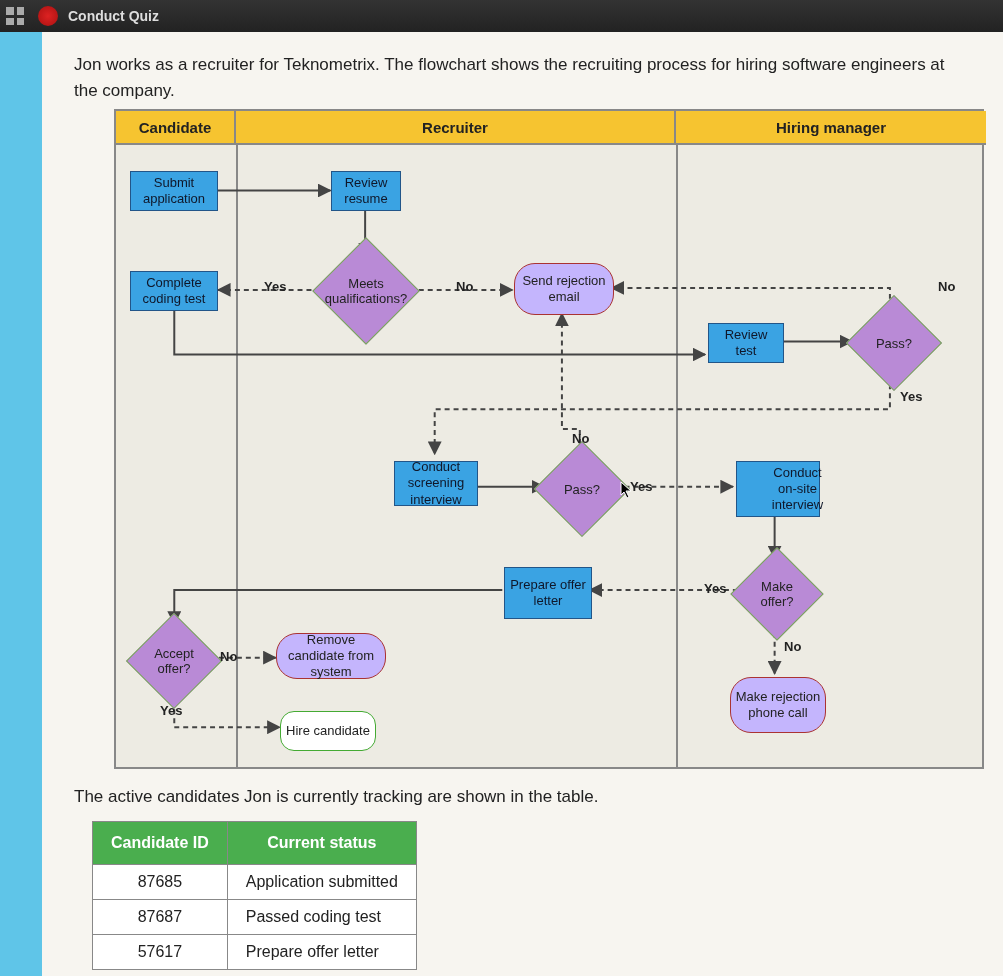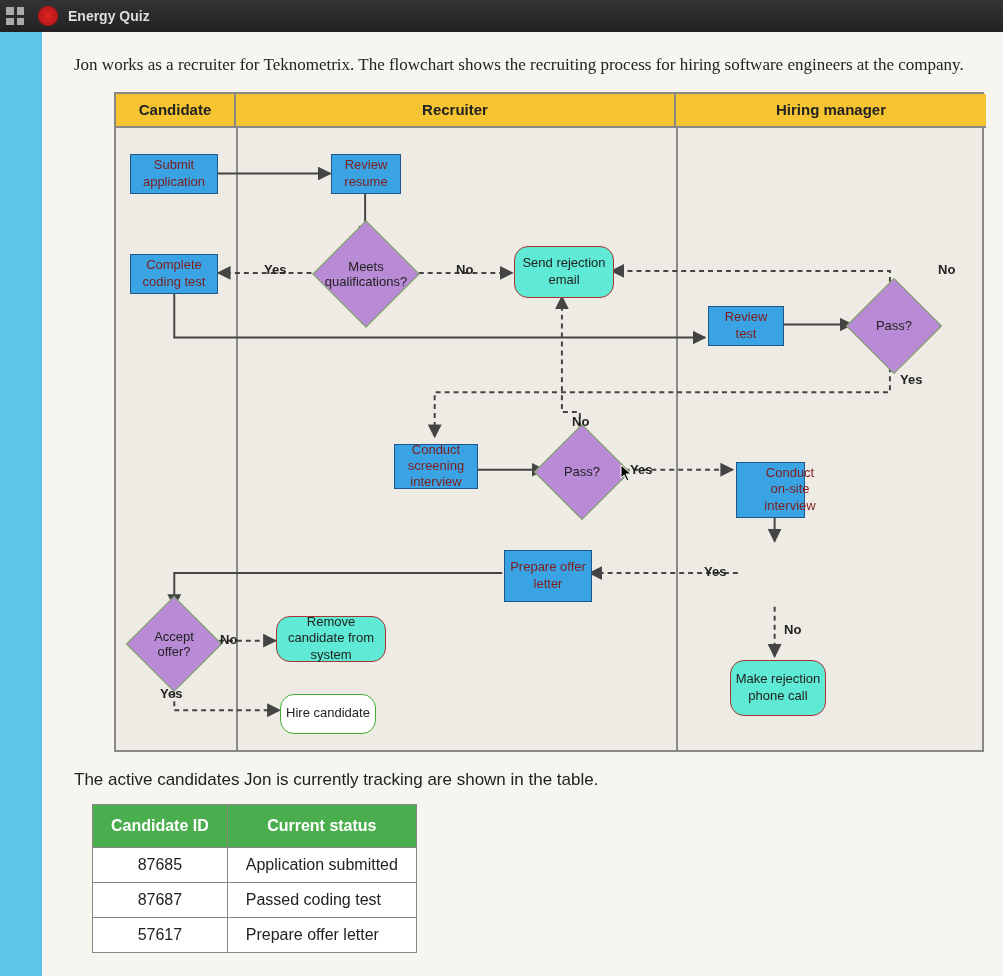--- a/index.html
+++ b/index.html
@@ -39,21 +39,21 @@
     position: relative;
   }
   .content {
     position: absolute;
     left: 42px; top: 32px; right: 0; bottom: 0;
     background: #f7f5f0;
     padding: 20px 35px 0 32px;
     font-size: 17px;
     color: #222;
   }
-  .question-text { line-height: 1.5; margin-bottom: 14px; font-family: Liberation Serif, serif; }
+  .question-text { line-height: 1.5; margin-bottom: 6px; }
 
   
   .flow {
     position: relative;
     width: 870px; height: 660px;
     border: 2px solid #888;
     background: #edebe3;
     margin-left: 40px;
   }
   .swim-header {
@@ -71,22 +71,22 @@
 
   .node {
     position: absolute;
     display: flex; align-items: center; justify-content: center;
     text-align: center;
     font-size: 13px;
     padding: 4px;
     border: 1px solid #2a5;
     line-height: 1.25;
   }
-  .rect    { background:#3aa3e3; border-color:#1b6; color:#7f1d1d; border:1px solid #258; }
-  .red     { background:#5eead4; border:1px solid #a33; border-radius:14px; }
+  .rect    { background:#3aa3e3; border-color:#1b6; color:#0f172a; border:1px solid #258; }
+  .red     { background:#c4b5fd; border:1px solid #a33; border-radius:21px; }
   .green   { background:#ffffff; border:1px solid #4a3; border-radius:14px; }
 
   .diamond-wrap { position:absolute; }
   .diamond-shape {
     position:absolute; inset:0;
     transform: rotate(45deg);
     background:#b98ad6; border:1px solid #7a5;
   }
   .diamond-label {
     position:absolute; inset:0;
@@ -123,21 +123,21 @@
 <body>
 
 <div class="titlebar">
   <div class="grid-icon">
       <span></span>
       <span></span>
       <span></span>
       <span></span>
     </div>
   <div class="logo-icon"></div>
-  <span>Energy Quiz</span>
+  <span>Conduct Quiz</span>
 </div>
 
 <div class="left-strip"></div>
 
 <div class="content">
 
   <p class="question-text">Jon works as a recruiter for Teknometrix. The flowchart shows the recruiting process for hiring software engineers at the company.</p>
 
   <div class="flow">
     <div class="swim-header c1">Candidate</div>
@@ -205,22 +205,26 @@
     <div class="diamond-wrap" style="left:744px; top:198px; width:68px; height:68px;">
       <div class="diamond-shape"></div>
       <div class="diamond-label">Pass?</div>
     </div>
 
     <div class="node rect" style="left:278px; top:350px; width:84px; height:45px;">Conduct screening interview</div>
     <div class="diamond-wrap" style="left:432px; top:344px; width:68px; height:68px;">
       <div class="diamond-shape"></div>
       <div class="diamond-label">Pass?</div>
     </div>
-    <div class="node rect" style="left:620px; top:368px; width:69px; height:56px;padding-left:43px;">Conduct on-site interview</div>
-
+    <div class="node rect" style="left:620px; top:350px; width:84px; height:56px;padding-left:43px;">Conduct on-site interview</div>
+
+    <div class="diamond-wrap" style="left:628px; top:450px; width:66px; height:66px;">
+      <div class="diamond-shape"></div>
+      <div class="diamond-label">Make offer?</div>
+    </div>
     <div class="node rect" style="left:388px; top:456px; width:88px; height:52px;">Prepare offer letter</div>
     <div class="node red" style="left:614px; top:566px; width:96px; height:56px;">Make rejection phone call</div>
 
     <div class="diamond-wrap" style="left:24px; top:516px; width:68px; height:68px;">
       <div class="diamond-shape"></div>
       <div class="diamond-label">Accept offer?</div>
     </div>
     <div class="node red" style="left:160px; top:522px; width:110px; height:46px;">Remove candidate from system</div>
     <div class="node green" style="left:164px; top:600px; width:96px; height:40px;">Hire candidate</div>
 

